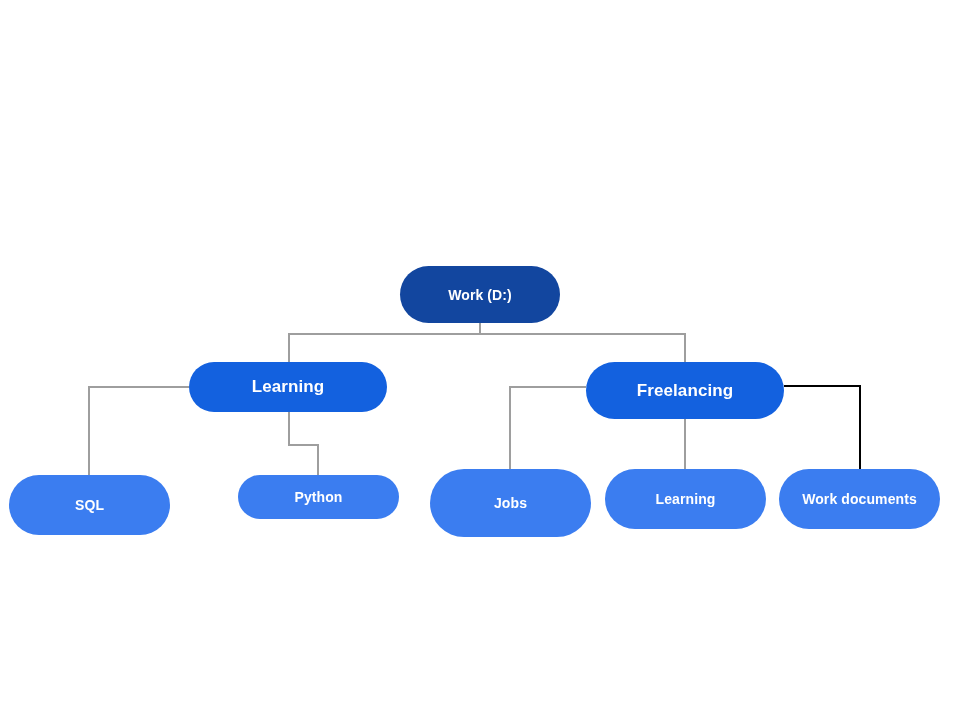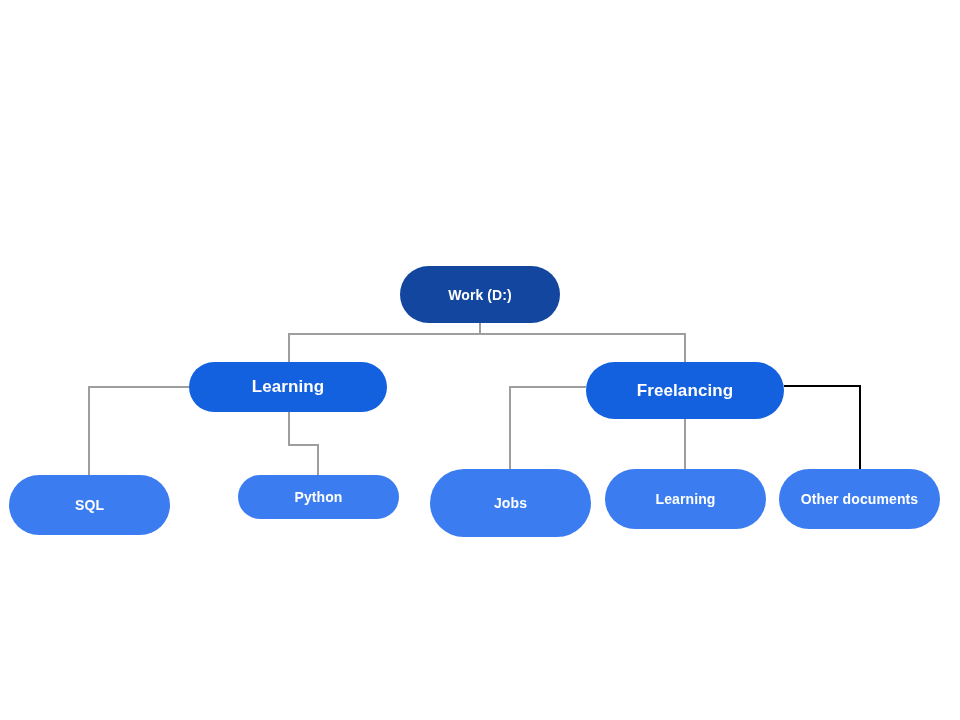--- a/index.html
+++ b/index.html
@@ -84,15 +84,15 @@
   <div class="node node-mid" style="left:586px; top:362px; width:198px; height:57px;">Freelancing</div>
 
   <div class="node node-leaf" style="left:9px; top:475px; width:161px; height:60px;">SQL</div>
 
   <div class="node node-leaf" style="left:238px; top:475px; width:161px; height:44px;">Python</div>
 
   <div class="node node-leaf" style="left:430px; top:469px; width:161px; height:68px;">Jobs</div>
 
   <div class="node node-leaf" style="left:605px; top:469px; width:161px; height:60px;">Learning</div>
 
-  <div class="node node-leaf" style="left:779px; top:469px; width:161px; height:60px;">Other documents</div>
+  <div class="node node-leaf" style="left:779px; top:469px; width:161px; height:60px;">Work documents</div>
 
 </div>
 
 </body></html>

